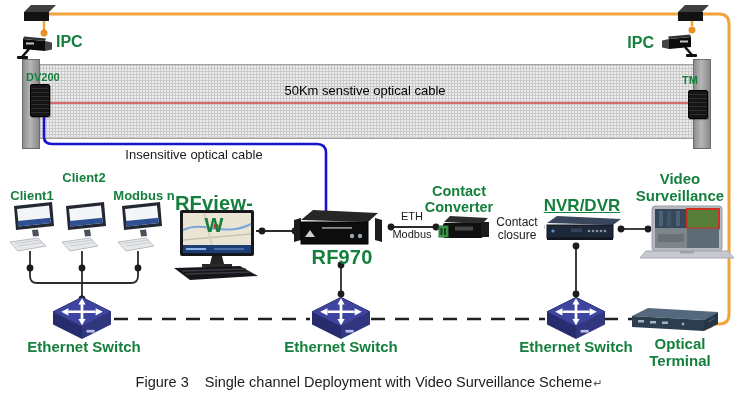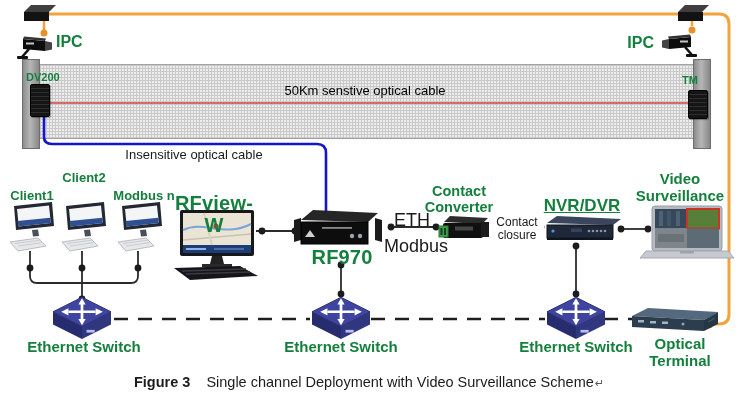--- a/index.html
+++ b/index.html
@@ -22,26 +22,26 @@
   .lbl{position:absolute;font-weight:700;color:#15803d;text-align:center;line-height:1.1;}
   .lbl-ipc{font-size:16px;}
   .lbl-sm{font-size:11px;}
   .lbl-client{font-size:13px;}
   .lbl-big{font-size:20px;letter-spacing:.2px;}
   .lbl-node{font-size:15px;}
   .lbl-nvr{font-size:17px;text-decoration:underline;}
   .txt{position:absolute;color:#1a1a1a;text-align:center;line-height:1.12;}
   .red{color:#000000;font-size:13px;}
   .blk13{font-size:13px;}
-  .ethmod{font-size:18px;}
+  .ethmod{font-size:11px;}
   .ethmod .gap{display:block;height:6px;}
   .closure{font-size:12px;background:#fff;padding:0 1px;}
   .caption{position:absolute;left:0;top:374px;width:738px;text-align:center;
            font-size:14.5px;color:#1c1c1c;}
-  .caption .pre{margin-right:16px;font-weight:bold;}
+  .caption .pre{margin-right:16px;}
   .caption .ret{font-size:11px;color:#555;margin-left:1px;}
   svg.dev{position:absolute;overflow:visible;}
 </style>
 </head>
 <body>
 
 <div class="canvas">
 
   <svg width="0" height="0" style="position:absolute" aria-hidden="true">
     <defs>

